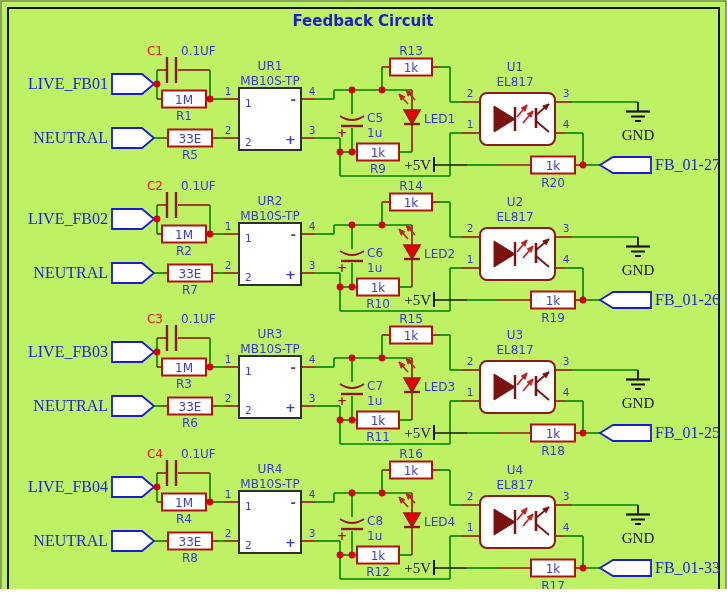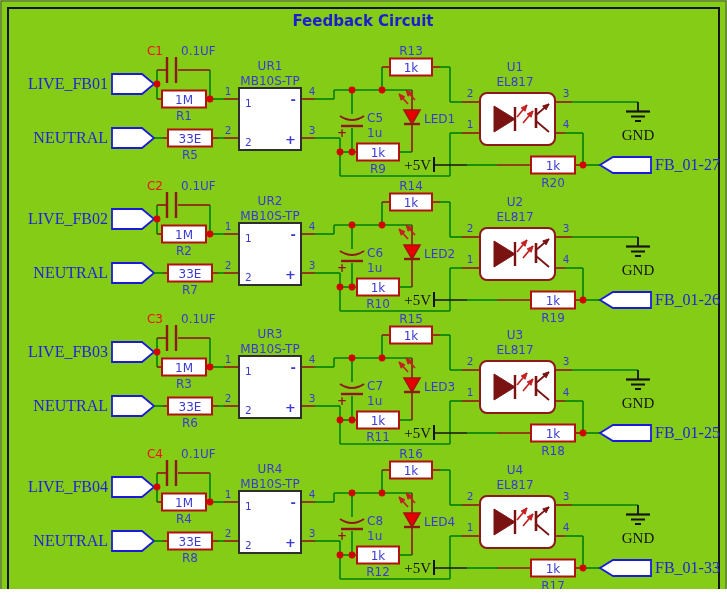--- a/index.html
+++ b/index.html
@@ -1,16 +1,16 @@
 <!DOCTYPE html>
 <html><head>
 <meta charset="utf-8">
 <style>
   html,body{margin:0;padding:0;background:#fff;}
-  .sheet{position:relative;width:727px;height:589px;background:#84cc16;overflow:hidden;}
+  .sheet{position:relative;width:727px;height:589px;background:#bef264;overflow:hidden;}
   svg{display:block;}
   .wg{stroke:#008000;fill:none;}
   .wm{stroke:#8e1717;fill:none;}
   .wk{stroke:#141414;fill:none;}
   .resbox{fill:#ffffff;stroke:#b01212;stroke-width:2;}
   .bridgebox{fill:#ffffff;stroke:#2f2f2f;stroke-width:2;}
   .optobox{fill:#ffffff;stroke:#8b1a1a;stroke-width:2;}
   .portshape{fill:#ffffff;stroke:#1a1ada;stroke-width:1.8;}
   .dot{fill:#d40000;stroke:none;}
   .ledtri{fill:#e60000;stroke:#a81212;stroke-width:1.6;}

